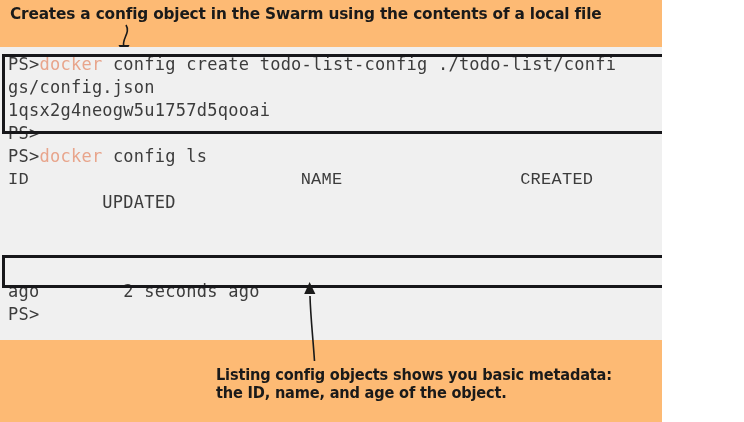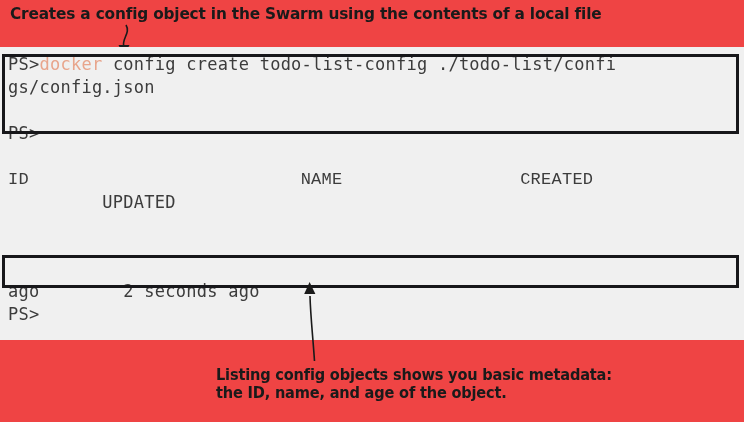--- a/index.html
+++ b/index.html
@@ -2,23 +2,23 @@
 <html><head>
 <meta charset="utf-8">
 <style>
   html, body {
     margin: 0;
     padding: 0;
     background: #ffffff;
   }
   #page {
     position: relative;
-    width: 744px;
+    width: 662px;
     height: 422px;
-    background: #ef4444;
+    background: #fdba74;
     overflow: hidden;
     font-family: "Liberation Sans", sans-serif;
   }
 
   
   .callout {
     position: absolute;
     color: #1a1a1a;
     font-family: "DejaVu Sans", sans-serif;
     font-weight: bold;
@@ -91,23 +91,25 @@
     <path d="M14 0 C19 8, 9 14, 12 22" stroke="#1a1a1a" stroke-width="1.6" fill="none"></path>
     <polygon points="12,31 6.5,20 17.5,20" fill="#1a1a1a"></polygon>
   </svg>
 
   <div id="terminal">
 
     <div class="term-line" style="top:7px;"><span>PS&gt;</span><span class="accent">docker</span><span> config create todo-list-config ./todo-list/confi</span></div>
 
     <div class="term-line" style="top:30px;"><span>gs/config.json</span></div>
 
+    <div class="term-line" style="top:53px;"><span>1qsx2g4neogw5u1757d5qooai</span></div>
 
     <div class="term-line" style="top:76px;"><span>PS&gt;</span></div>
 
+    <div class="term-line" style="top:99px;"><span>PS&gt;</span><span class="accent">docker</span><span> config ls</span></div>
 
     <div class="term-line" style="top:122px;font-family:Liberation Mono, monospace;"><span>ID                          NAME                 CREATED</span></div>
 
     <div class="term-line" style="top:145px;"><span>         UPDATED</span></div>
 
 
     <div class="term-line" style="top:234px;"><span>ago        2 seconds ago</span></div>
 
     <div class="term-line" style="top:257px;"><span>PS&gt;</span></div>
 

